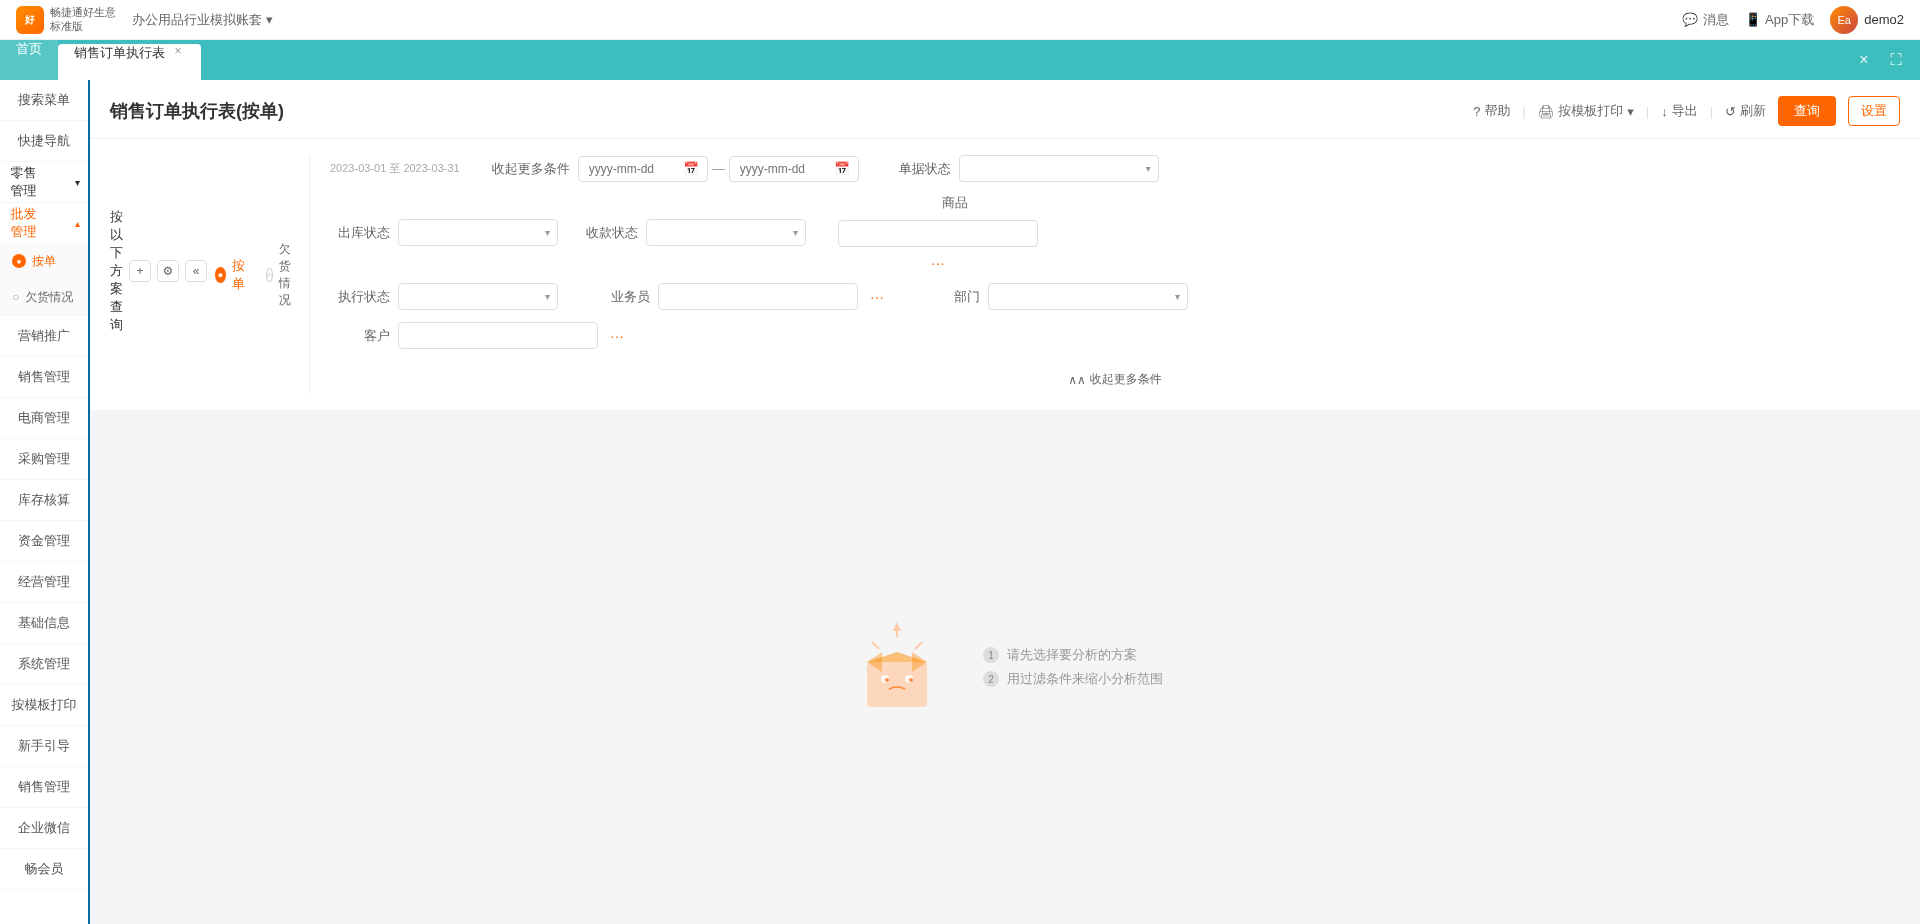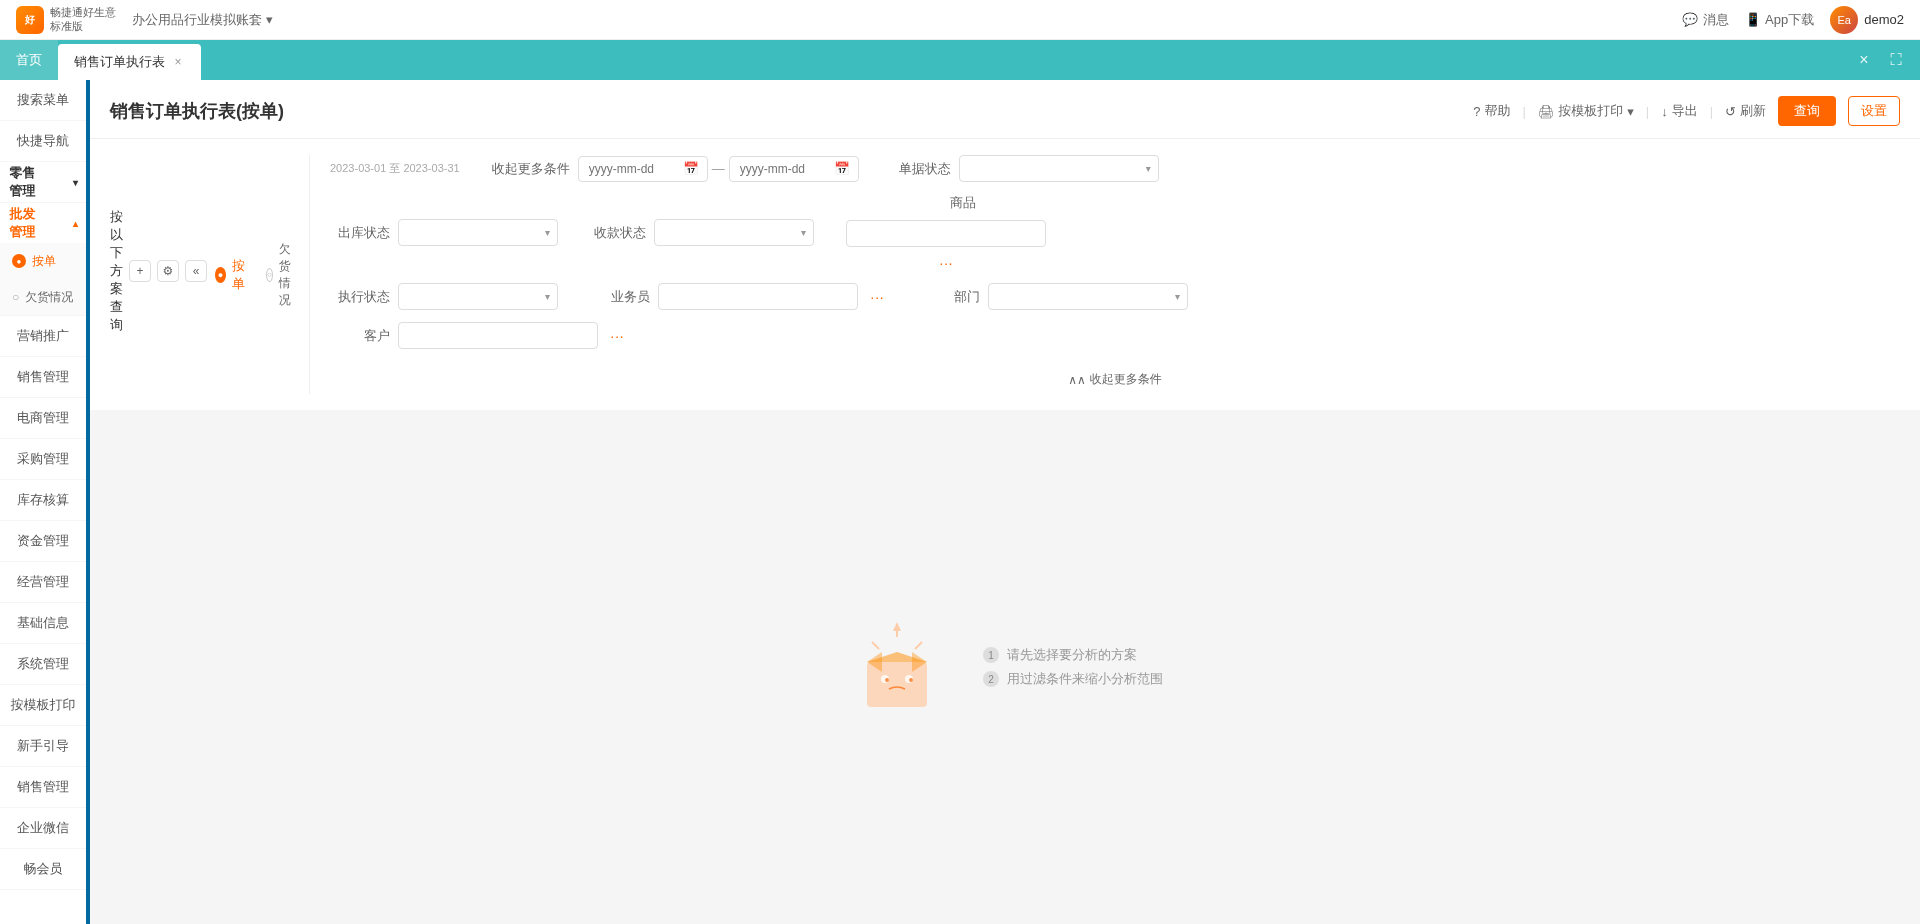--- a/index.html
+++ b/index.html
@@ -90,21 +90,21 @@
       background: #3dbdbd;
       height: 40px;
       display: flex;
       align-items: center;
       padding: 0 0 0 0;
       flex-shrink: 0;
     }
     .tab-item {
       height: 40px;
       display: flex;
-      align-items: center;
+      align-items: flex-start;
       padding: 0 16px;
       color: rgba(255,255,255,0.85);
       font-size: 13px;
       cursor: pointer;
       position: relative;
     }
     .tab-item.home {
       background: rgba(255,255,255,0.15);
       color: white;
     }
@@ -150,21 +150,21 @@
     .main-layout {
       display: flex;
       flex: 1;
       overflow: hidden;
     }
 
     
     .sidebar {
       width: 90px;
       background: #fff;
-      border-right: 4px solid #0369a1;
+      border-right: 2px solid #0369a1;
       display: flex;
       flex-direction: column;
       overflow-y: auto;
       flex-shrink: 0;
     }
     .sidebar-section {
       border-bottom: 1px solid #f5f5f5;
     }
     .sidebar-item {
       height: 40px;
@@ -173,21 +173,21 @@
       justify-content: center;
       font-size: 13px;
       color: #555;
       cursor: pointer;
       padding: 0 8px;
       text-align: center;
     }
     .sidebar-item.section-header {
       font-size: 13px;
       color: #333;
-      font-weight: 700;
+      font-weight: 400;
       gap: 36px;
     }
     .sidebar-item.section-header.expanded { color: #ff6600; }
     .sidebar-sub-item {
       height: 36px;
       display: flex;
       align-items: center;
       padding: 0 12px;
       font-size: 12px;
       color: #666;
@@ -773,21 +773,21 @@
             <div class="filter-group">
               <span class="filter-label">出库状态</span>
               <div class="filter-select-wrap">
                 <select class="filter-select">
                   <option value=""></option>
                 </select>
                 <span class="chevron">▾</span>
               </div>
             </div>
 
-            <div class="filter-group" style="margin-left: 16px; justify-content: center;">
+            <div class="filter-group" style="margin-left: 8px; justify-content: center;">
               <span class="filter-label">收款状态</span>
               <div class="filter-select-wrap">
                 <select class="filter-select">
                   <option value=""></option>
                 </select>
                 <span class="chevron">▾</span>
               </div>
             </div>
 
             <div class="filter-group" style="margin-left: 20px; flex-direction: column;">

